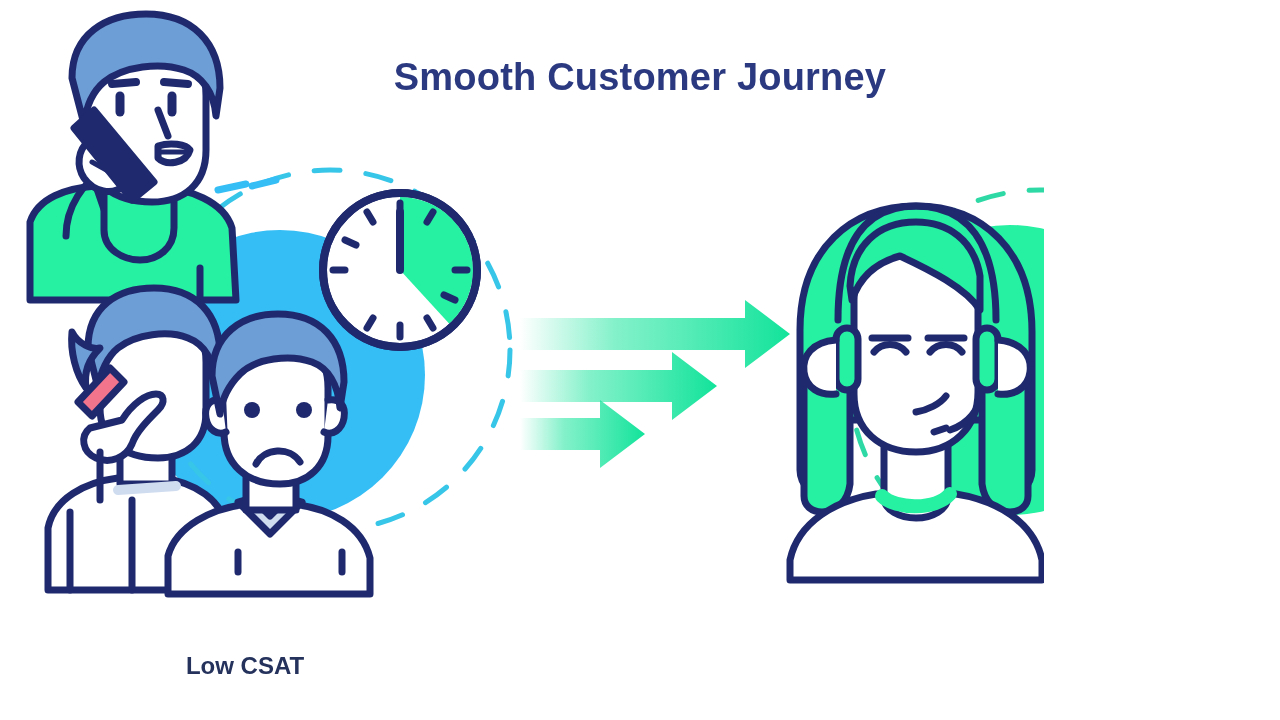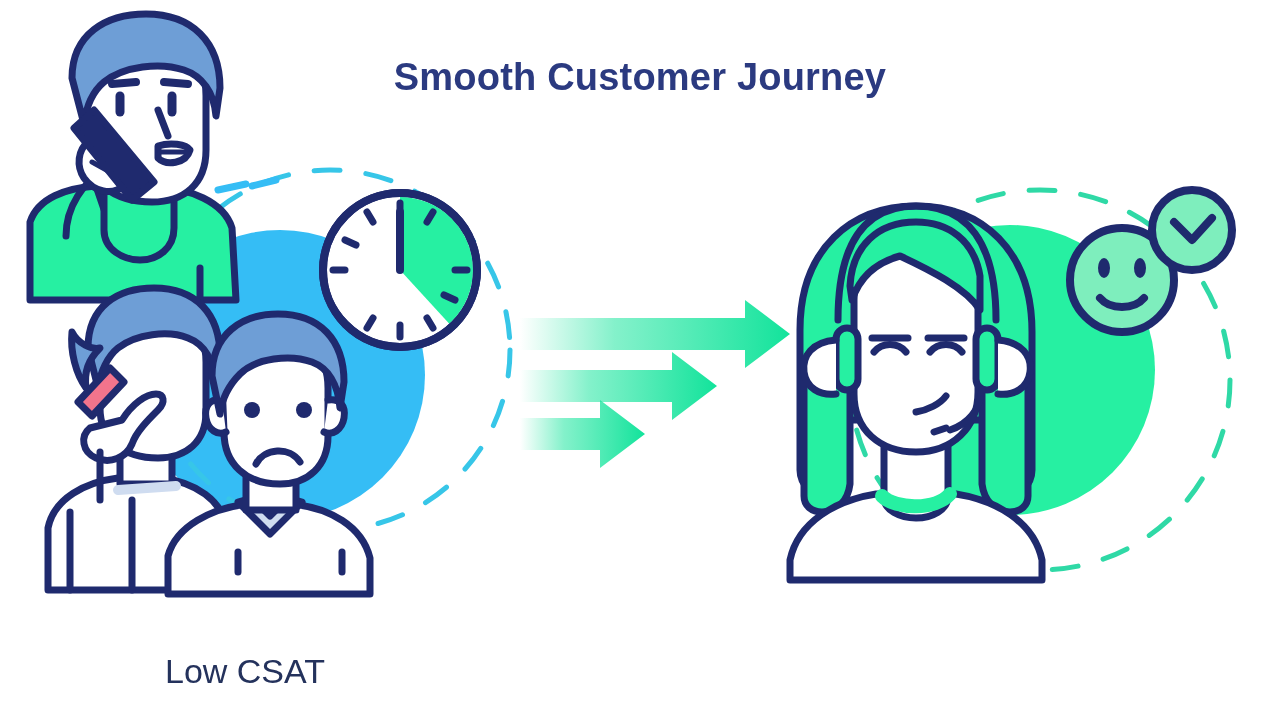--- a/index.html
+++ b/index.html
@@ -2,21 +2,21 @@
 <html><head>
 <meta charset="utf-8">
 <style>
   html, body {
     margin: 0;
     padding: 0;
     background: #ffffff;
   }
   #stage {
     position: relative;
-    width: 1280px;
+    width: 1044px;
     height: 720px;
     background: #ffffff;
     overflow: hidden;
     font-family: "Liberation Sans", sans-serif;
   }
   #title {
     position: absolute;
     left: 0;
     top: 56px;
     width: 1280px;
@@ -24,22 +24,22 @@
     font-size: 38px;
     font-weight: bold;
     color: #2b3a80;
     letter-spacing: 0.2px;
   }
   .caption {
     position: absolute;
     top: 652px;
     width: 420px;
     text-align: center;
-    font-size: 34px;
-    font-weight: normal;
+    font-size: 24px;
+    font-weight: bold;
     color: #24325c;
   }
   #caption-left  { left: 35px; }
   #caption-right { left: 810px; }
   svg.scene {
     position: absolute;
     left: 0;
     top: 0;
     width: 1280px;
     height: 720px;

